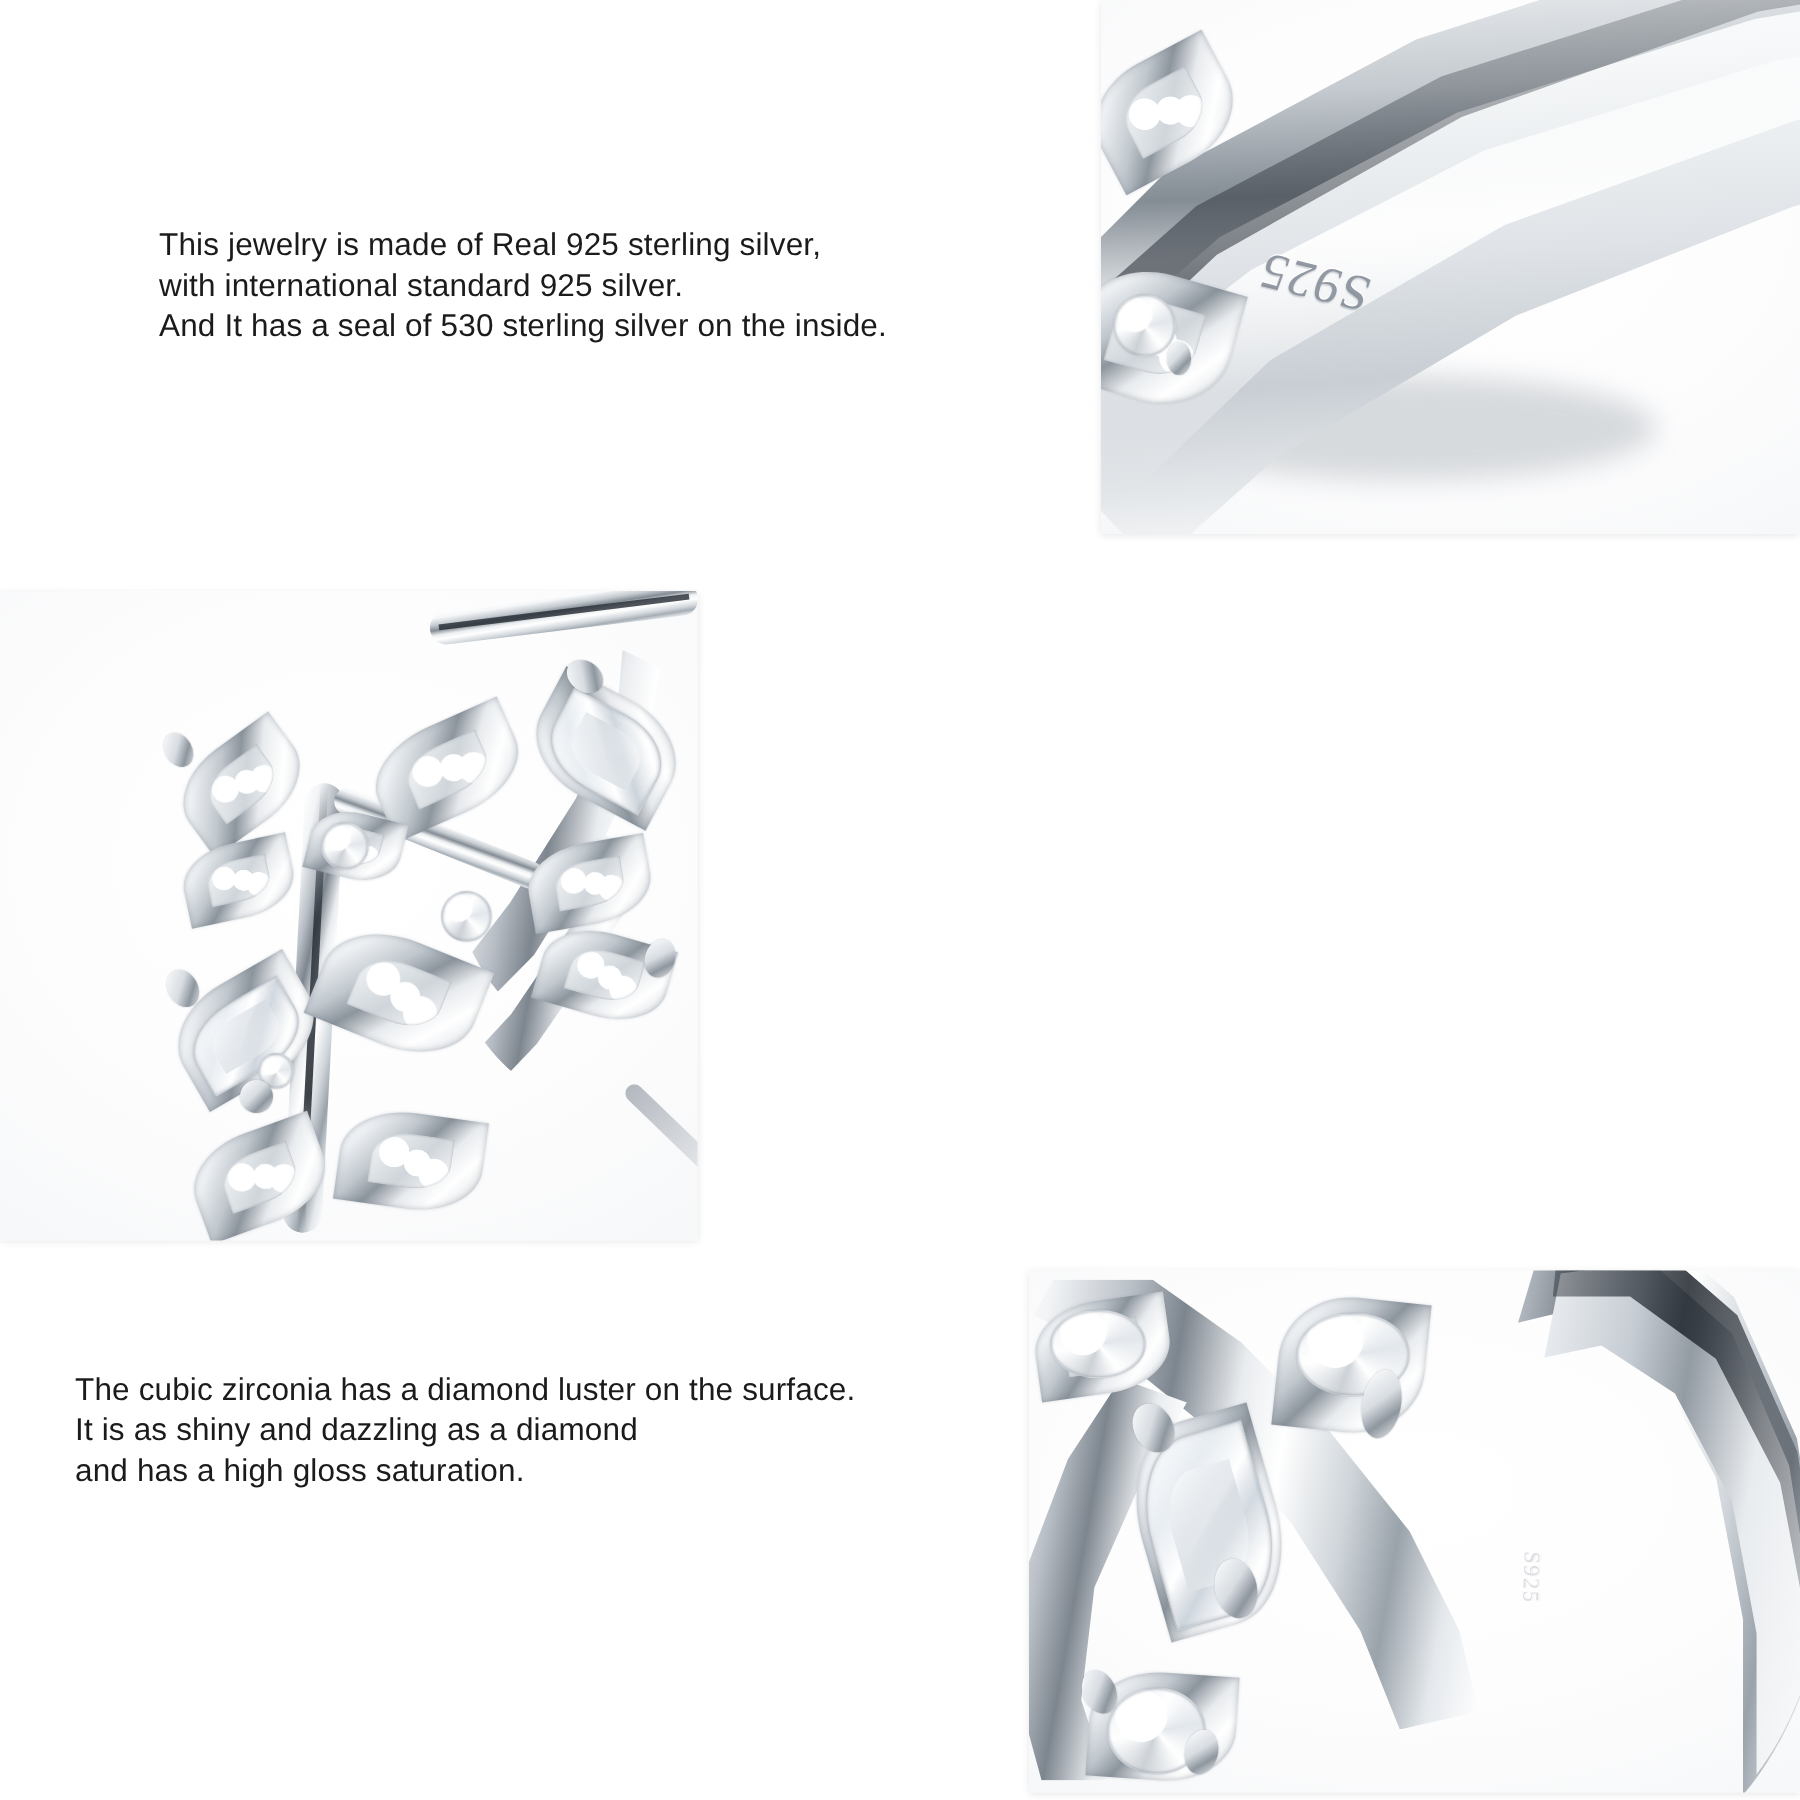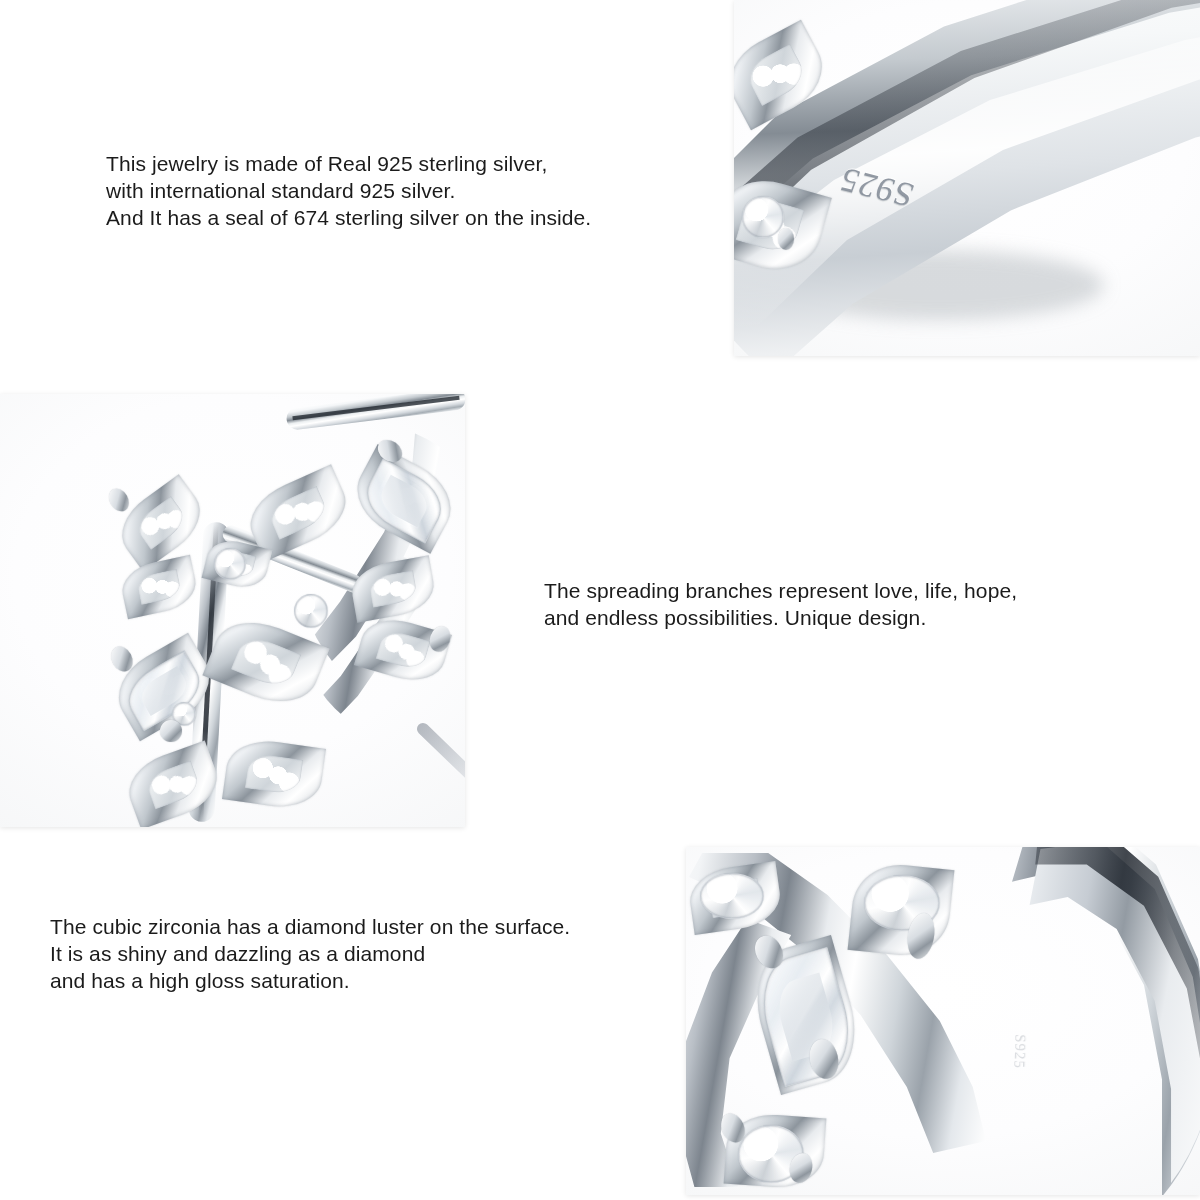--- a/index.html
+++ b/index.html
@@ -175,21 +175,21 @@
     </div>
     <div class="leaf" style="left:-16px; top:182px; width:104px; height:86px; transform: rotate(16deg);">
       <div class="pave"></div>
     </div>
     <div class="gem-round" style="left:8px; top:196px; width:40px; height:40px;"></div>
     <div class="prong" style="left:44px; top:228px; width:16px; height:22px;"></div>
   </div>
 
   <div class="textblock" id="text-silver">This jewelry is made of Real 925 sterling silver,
 with international standard 925 silver.
-And It has a seal of 674 sterling silver on the inside.</div>
+And It has a seal of 530 sterling silver on the inside.</div>
 
   <div class="photo" id="photo-branch" style="left:0px; top:394px; width:465px; height:433px;" aria-label="Macro view of the leaf and branch motif set with marquise cubic zirconia">
     <div class="stage"></div>
 
     <div class="leafstem metal-v" style="left:196px; top:128px; width:26px; height:300px;
                 border-radius:14px; transform: rotate(3deg);"></div>
     <div class="leafstem" style="left:206px; top:130px; width:5px; height:296px;
                 background: linear-gradient(180deg, rgba(30,36,44,0) 0%, rgba(30,36,44,0.75) 30%, rgba(30,36,44,0.85) 70%, rgba(30,36,44,0) 100%);
                 transform: rotate(3deg);"></div>
 
@@ -255,22 +255,20 @@
     <div class="prong" style="left:112px; top:252px; width:20px; height:26px; transform:rotate(-28deg);"></div>
     <div class="prong" style="left:160px; top:326px; width:22px; height:22px;"></div>
     <div class="prong" style="left:430px; top:232px; width:20px; height:26px; transform:rotate(18deg);"></div>
     <div class="prong" style="left:380px; top:44px; width:20px; height:26px; transform:rotate(-55deg);"></div>
 
     <div class="leafstem" style="left:406px; top:356px; width:90px; height:12px;
                 background: linear-gradient(90deg, rgba(120,128,140,0.55), rgba(200,208,216,0.2));
                 transform: rotate(44deg); border-radius:6px;"></div>
   </div>
 
-  <div class="textblock" id="text-branches">The spreading branches represent love, life, hope,
-and endless possibilities. Unique design.</div>
 
   <div class="textblock" id="text-zirconia">The cubic zirconia has a diamond luster on the surface.
 It is as shiny and dazzling as a diamond
 and has a high gloss saturation.</div>
 
   <div class="photo" id="photo-zirconia" style="left:686px; top:847px; width:514px; height:348px;" aria-label="Macro view of a marquise cubic zirconia stone and the polished open band">
     <div class="stage"></div>
 
     <div class="arc metal-v" style="left:236px; top:-34px; width:300px; height:430px;
                 border-radius:50% 50% 50% 50% / 46% 46% 54% 54%;

